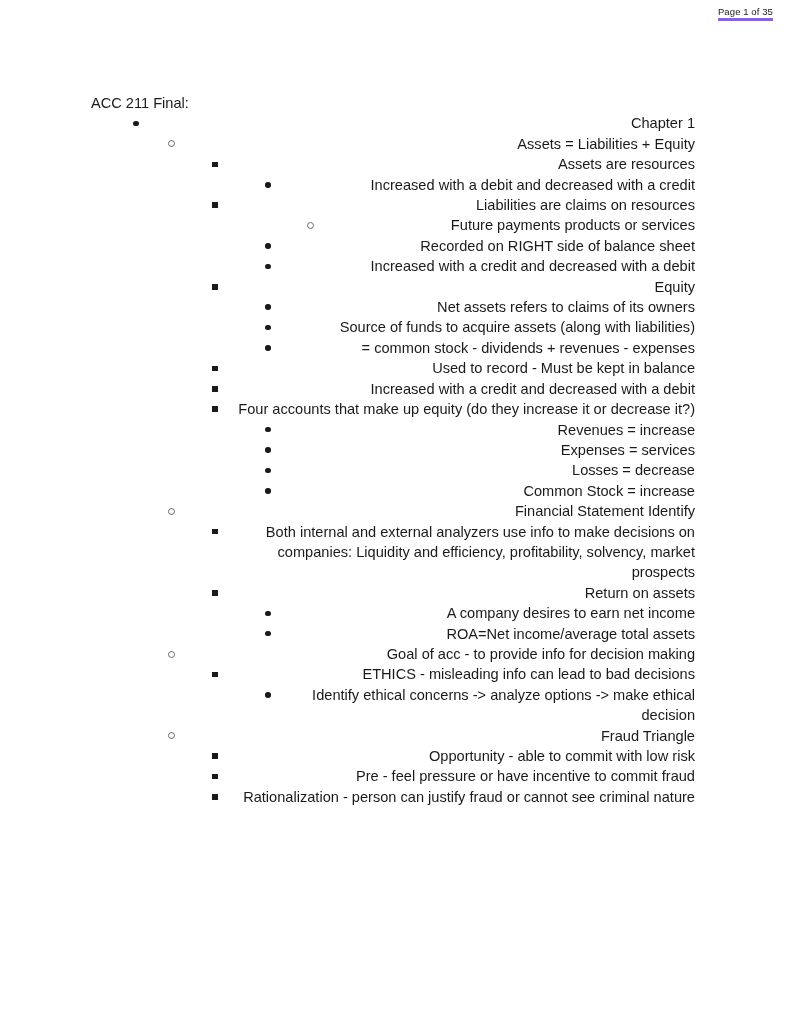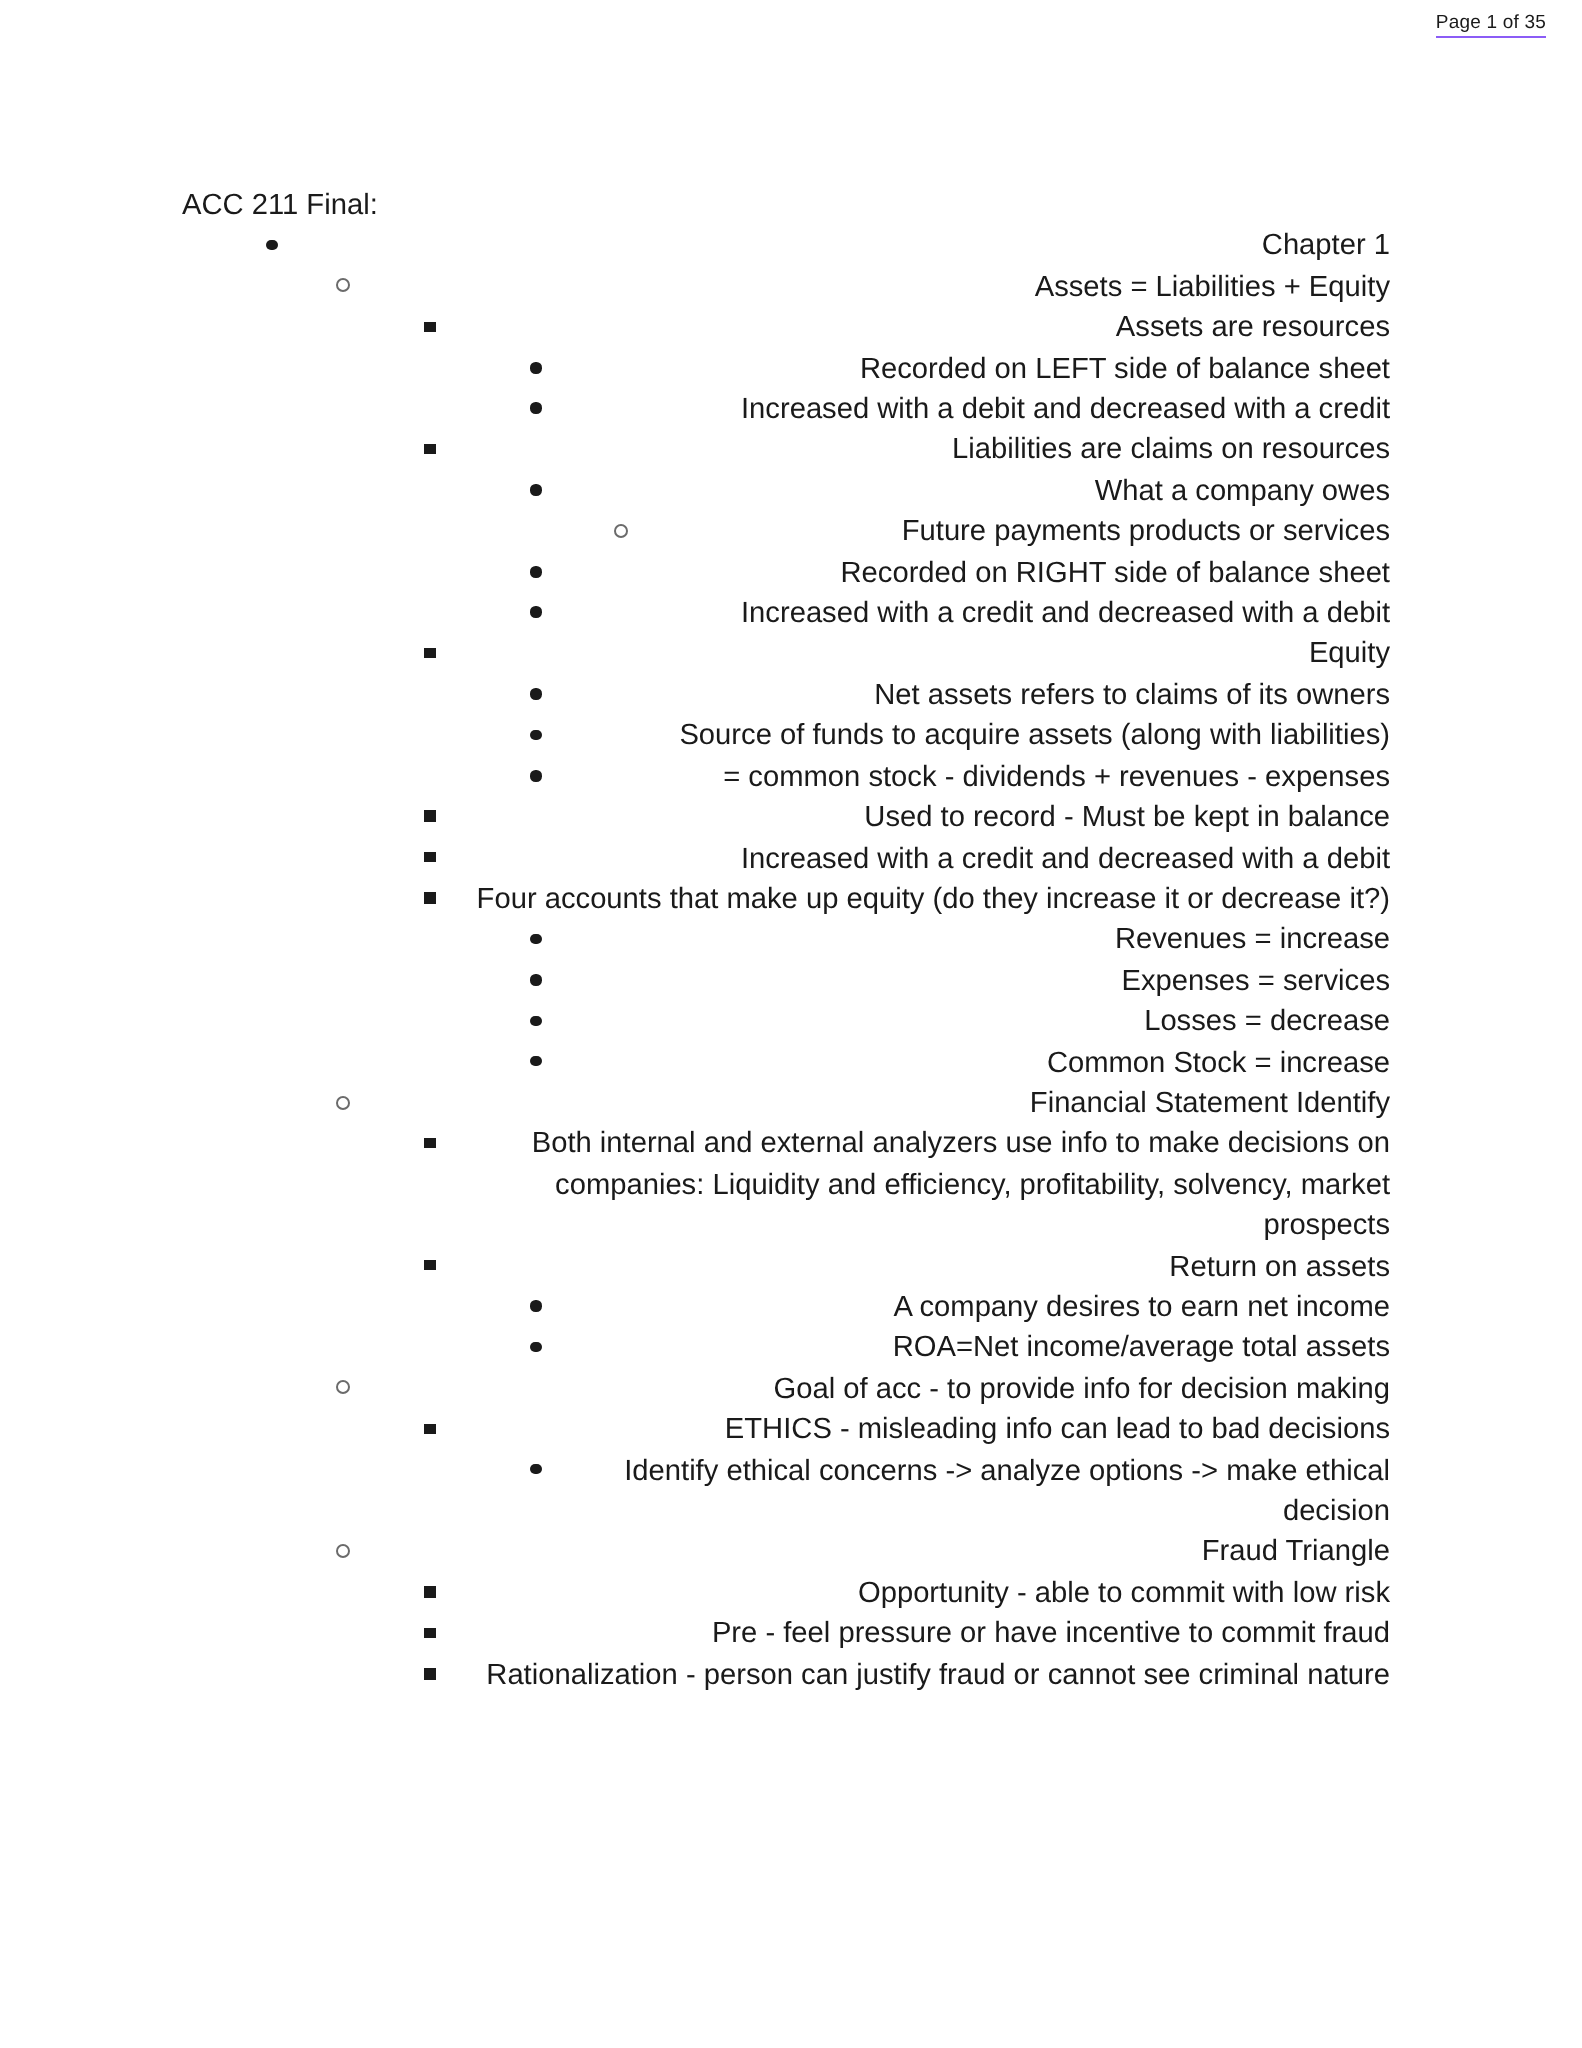--- a/index.html
+++ b/index.html
@@ -21,21 +21,21 @@
     position: absolute;
     top: 6px;
     right: 18px;
     font-size: 9.5px;
     line-height: 12px;
     color: #1a1a1a;
     letter-spacing: 0.1px;
     white-space: nowrap;
   }
   #page-header .hdr-text {
-    border-bottom: 1px solid #8b5cf6;
+    border-bottom: 3px solid #8b5cf6;
     padding-bottom: 1px;
     text-align: center;
   }
 
   
   #doc-body {
     position: absolute;
     left: 91px;
     top: 93px;
     width: 604px;
@@ -121,33 +121,25 @@
       <div class="oline lvl3">
         <span class="bul circle"><i></i></span>
         <span class="btxt">Assets = Liabilities + Equity</span>
       </div>
       <div class="oline lvl4">
         <span class="bul square"><i></i></span>
         <span class="btxt">Assets are resources</span>
       </div>
       <div class="oline lvl5">
         <span class="bul disc"><i></i></span>
-        <span class="btxt">Recorded on LEFT side of balance sheet</span>
-      </div>
-      <div class="oline lvl5">
-        <span class="bul disc"><i></i></span>
         <span class="btxt">Increased with a debit and decreased with a credit</span>
       </div>
       <div class="oline lvl4">
         <span class="bul square"><i></i></span>
         <span class="btxt">Liabilities are claims on resources</span>
-      </div>
-      <div class="oline lvl5">
-        <span class="bul disc"><i></i></span>
-        <span class="btxt">What a company owes</span>
       </div>
       <div class="oline lvl6">
         <span class="bul circle"><i></i></span>
         <span class="btxt">Future payments products or services</span>
       </div>
       <div class="oline lvl5">
         <span class="bul disc"><i></i></span>
         <span class="btxt">Recorded on RIGHT side of balance sheet</span>
       </div>
       <div class="oline lvl5">

